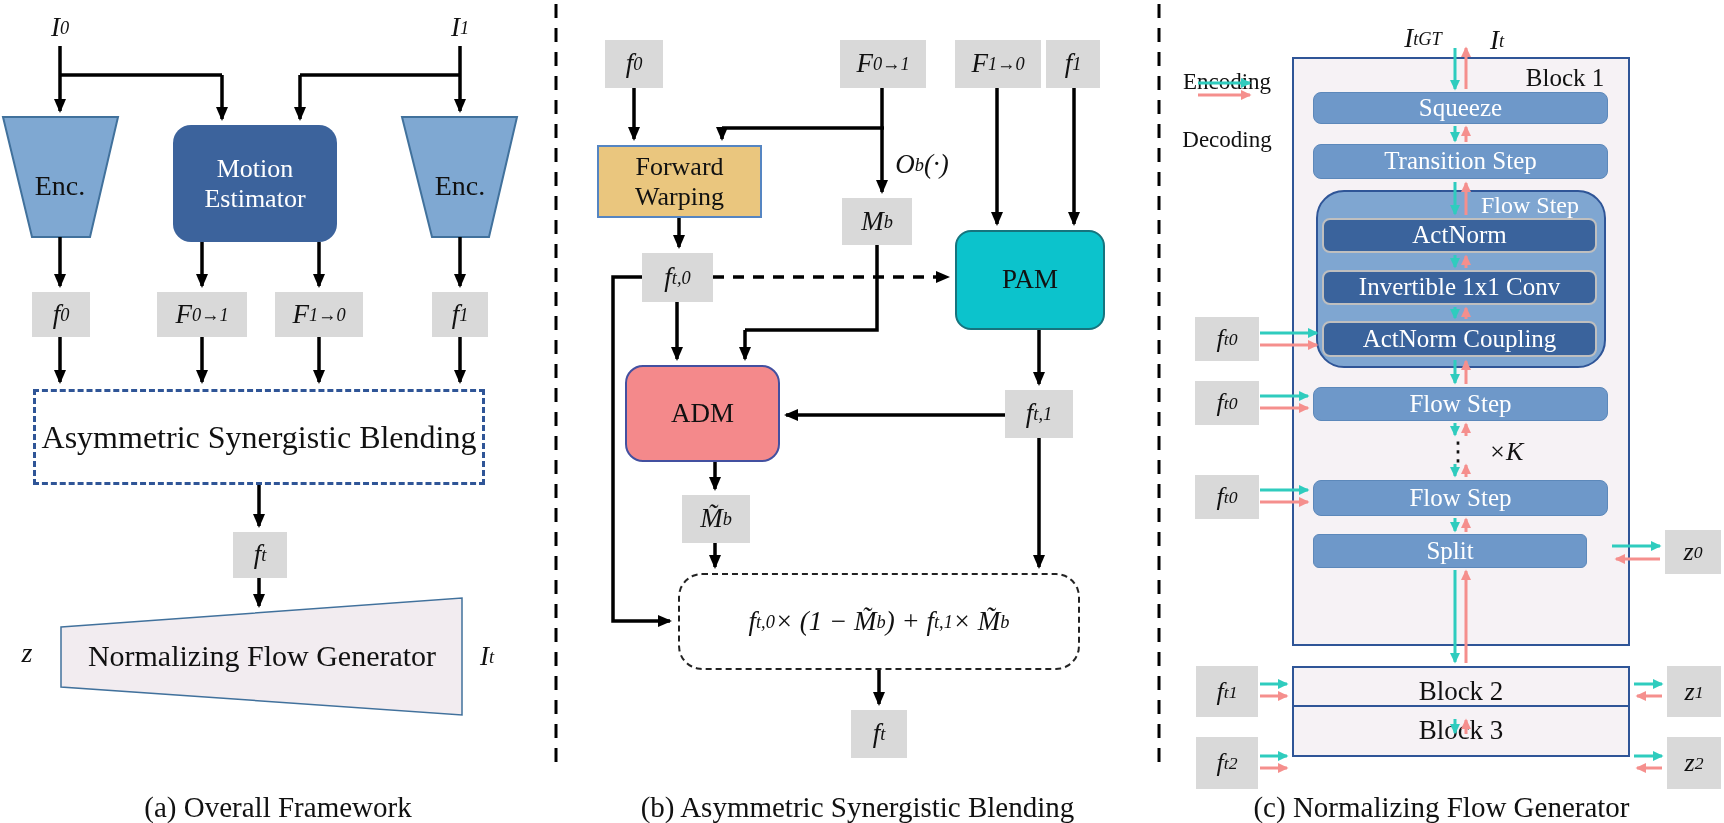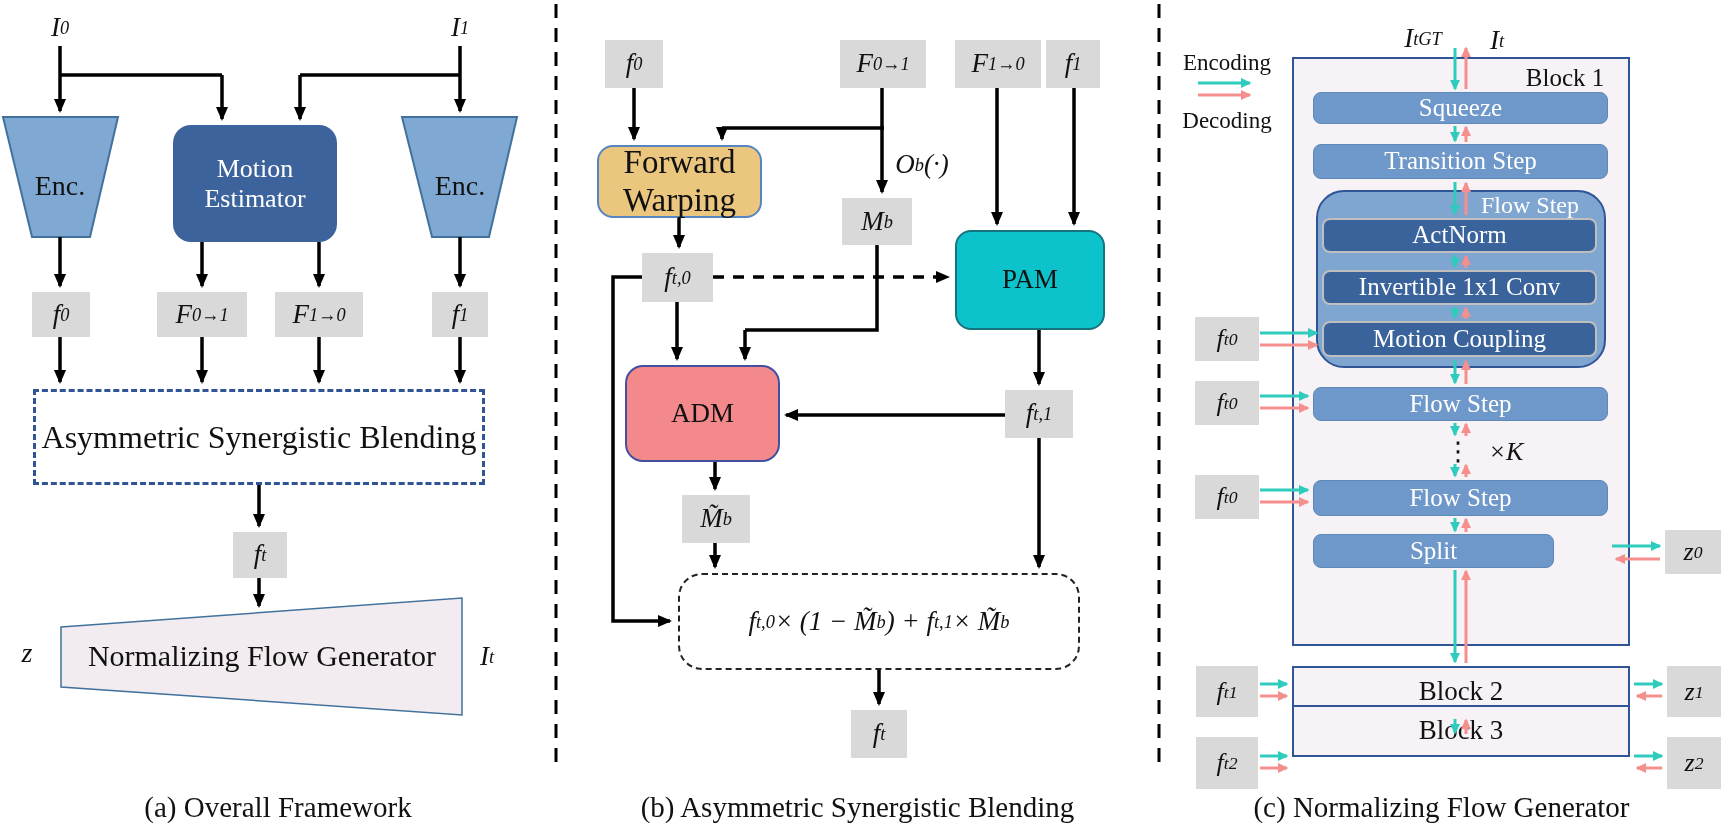--- a/index.html
+++ b/index.html
@@ -13,39 +13,39 @@
   .cap{font-size:29px;}
   sub{font-size:68%;line-height:0;}
   sup{font-size:68%;line-height:0;}
   
   .me{background:var(--motion_fill,#3C639C);color:#fff;border-radius:18px;font-size:26px;}
   .enc-lbl{font-size:28px;margin-top:16px;}
   .asb{border:3px dashed var(--dashed_blue,#2F5597);background:#fff;font-size:32px;}
   .nfg-lbl{font-size:30px;}
   
   .fw{background:var(--warp_fill,#EAC67E);border:2px solid var(--warp_stroke,#5585C2);
-      border-radius:16px;font-size:33px;}
+      border-radius:0;font-size:26px;}
   .pam{background:var(--pam_fill,#0CC3CC);border:2px solid var(--pam_stroke,#16747E);
       border-radius:16px;font-size:27px;}
   .adm{background:var(--adm_fill,#F4898B);border:2px solid var(--adm_stroke,#4350A0);
       border-radius:18px;font-size:27px;}
   .formula{border:2px dashed #222;border-radius:24px;background:#fff;
       font-style:italic;font-size:27px;}
   
   .b1{background:var(--panel_fill,#F6F2F5);border:2px solid var(--dashed_blue,#2F5597);}
   .bar{background:var(--bar_fill,#6E98C9);border:1px solid #5c88ba;border-radius:8px;
       color:#fff;font-size:25px;}
   .fgrp{background:var(--flow_container_fill,#7FA6D1);border:2px solid var(--dashed_blue,#2F5597);
       border-radius:28px;}
   .dk{background:var(--dark_bar_fill,#3A639C);border:2px solid #BFBFBF;border-radius:8px;
       color:#fff;font-size:25px;}
   .blk{background:var(--panel_fill,#F6F2F5);border:2px solid var(--dashed_blue,#2F5597);
       font-size:27px;}
   .wlbl{color:#fff;font-size:24px;}
-  .leg{font-size:23px;}
+  .leg{font-size:23px;margin-top:19px;}
   .small-lbl{font-size:25px;}
   
   .ka{stroke:#000;stroke-width:3.5;fill:none;}
   .kd{stroke:#000;stroke-width:3.5;fill:none;stroke-dasharray:11 9;}
   .dv{stroke:#000;stroke-width:3;fill:none;stroke-dasharray:14 10;}
   .t{stroke:var(--teal,#2FCCBE);stroke-width:3;fill:none;}
   .p{stroke:var(--pink,#F58F8D);stroke-width:3;fill:none;}
   .enc-shape{fill:var(--enc_fill,#7FA8D2);stroke:var(--enc_stroke,#41719C);stroke-width:2;}
   .nfg-shape{fill:var(--nfg_fill,#F2ECF0);stroke:var(--enc_stroke,#41719C);stroke-width:1.5;}
 </style>
@@ -104,26 +104,26 @@
   <div class="abs ml" style="left:1476px;top:26px;width:42px;height:30px;">I<sub>t</sub></div>
 
   <div class="abs b1" style="left:1292px;top:57px;width:338px;height:589px;"></div>
   <div class="abs small-lbl" style="left:1510px;top:64px;width:110px;height:28px;">Block 1</div>
   <div class="abs bar" style="left:1313px;top:92px;width:295px;height:32px;">Squeeze</div>
   <div class="abs bar" style="left:1313px;top:144px;width:295px;height:35px;">Transition Step</div>
   <div class="abs fgrp" style="left:1316px;top:190px;width:290px;height:178px;"></div>
   <div class="abs wlbl" style="left:1460px;top:194px;width:140px;height:24px;">Flow Step</div>
   <div class="abs dk" style="left:1322px;top:218px;width:275px;height:35px;">ActNorm</div>
   <div class="abs dk" style="left:1322px;top:270px;width:275px;height:35px;">Invertible 1x1 Conv</div>
-  <div class="abs dk" style="left:1322px;top:321px;width:275px;height:36px;">Motion Coupling</div>
+  <div class="abs dk" style="left:1322px;top:321px;width:275px;height:36px;">ActNorm Coupling</div>
   <div class="abs bar" style="left:1313px;top:387px;width:295px;height:34px;">Flow Step</div>
   <div class="abs" style="left:1448px;top:437px;width:20px;height:30px;font-size:26px;">⋮</div>
   <div class="abs ml" style="left:1478px;top:437px;width:56px;height:30px;font-size:26px;">×K</div>
   <div class="abs bar" style="left:1313px;top:480px;width:295px;height:36px;">Flow Step</div>
-  <div class="abs bar" style="left:1313px;top:534px;width:241px;height:34px;">Split</div>
+  <div class="abs bar" style="left:1313px;top:534px;width:274px;height:34px;border-radius:6px;">Split</div>
 
   <div class="abs gb" style="left:1195px;top:317px;width:64px;height:44px;font-size:26px;">f<sub>t</sub><sup>0</sup></div>
   <div class="abs gb" style="left:1195px;top:381px;width:64px;height:44px;font-size:26px;">f<sub>t</sub><sup>0</sup></div>
   <div class="abs gb" style="left:1195px;top:475px;width:64px;height:44px;font-size:26px;">f<sub>t</sub><sup>0</sup></div>
   <div class="abs gb" style="left:1665px;top:530px;width:56px;height:44px;font-size:26px;">z<sup>0</sup></div>
 
   <div class="abs blk" style="left:1292px;top:666px;width:338px;height:51px;">Block 2</div>
   <div class="abs blk" style="left:1292px;top:705px;width:338px;height:52px;">Block 3</div>
   <div class="abs gb" style="left:1196px;top:666px;width:62px;height:51px;font-size:26px;">f<sub>t</sub><sup>1</sup></div>
   <div class="abs gb" style="left:1196px;top:737px;width:62px;height:52px;font-size:26px;">f<sub>t</sub><sup>2</sup></div>

